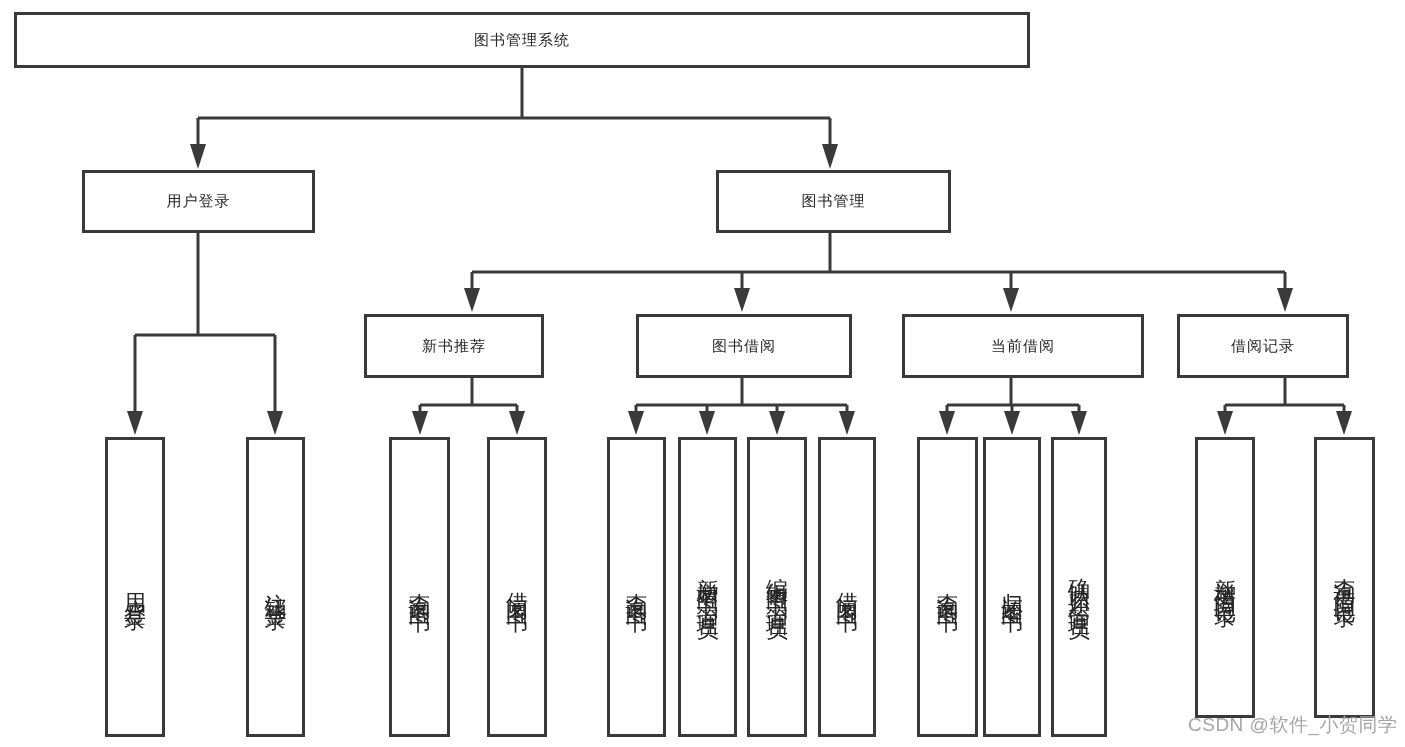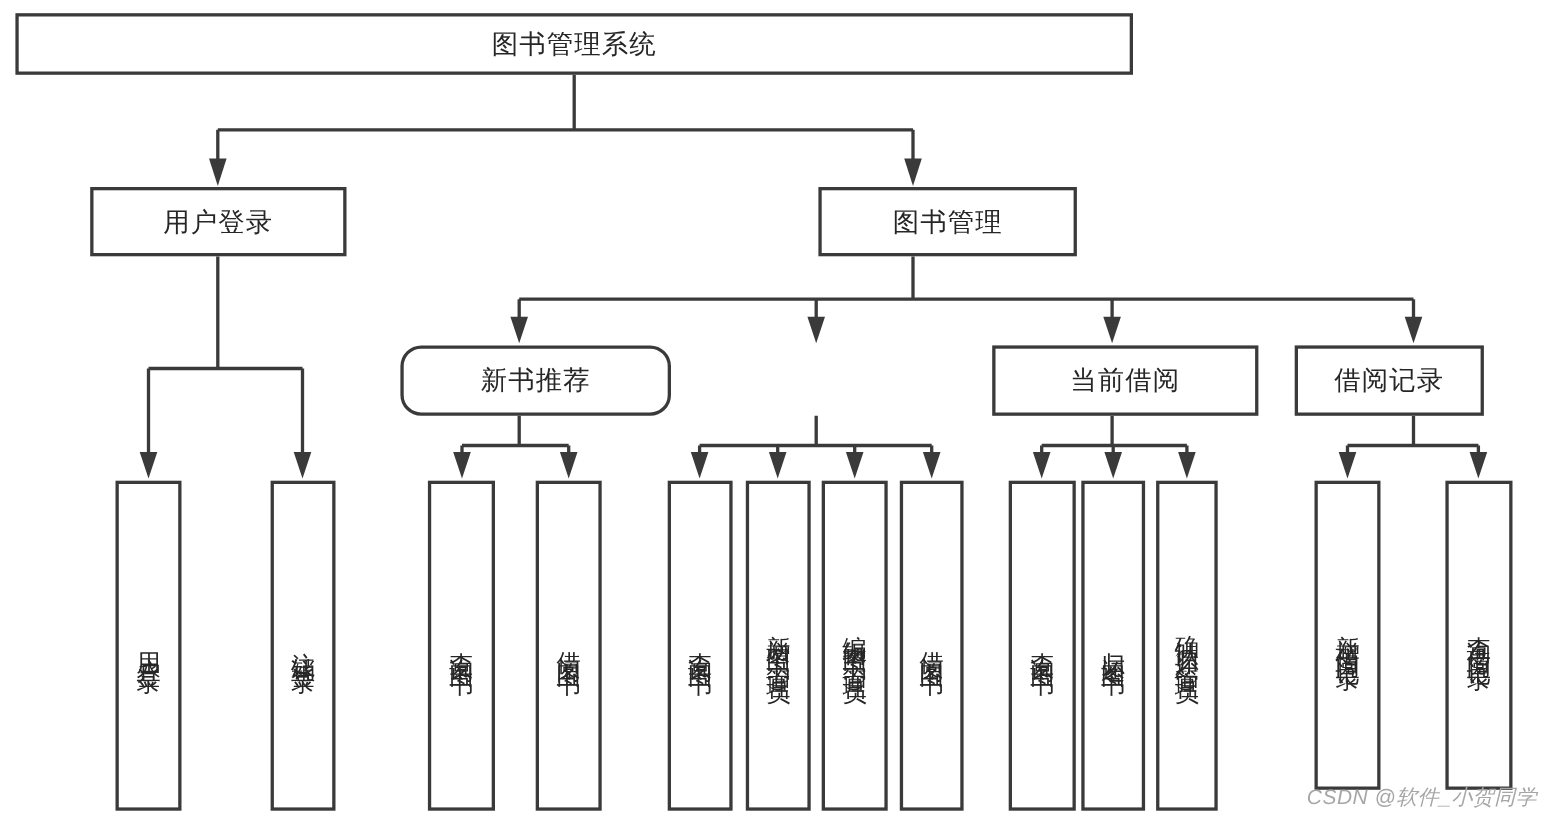--- a/index.html
+++ b/index.html
@@ -13,21 +13,21 @@
   }
   .node{
     position:absolute;
     box-sizing:border-box;
     border:3px solid #3a3a3a;
     background:#fff;
     display:flex;
     align-items:center;
     justify-content:center;
     text-align:center;
-    font-size:24px;
+    font-size:15px;
     letter-spacing:1px;
     color:#262626;
   }
   .node.leaf{
     writing-mode:vertical-rl;
     text-orientation:mixed;
     font-size:22px;
     letter-spacing:6px;
     line-height:1;
     padding:6px 0;
@@ -36,28 +36,27 @@
   #connectors path{stroke:#3a3a3a;stroke-width:3;fill:none;}
   #connectors polygon{fill:#3a3a3a;stroke:none;}
   #watermark{
     position:absolute;
     left:1188px;top:712px;
     width:210px;
     font-size:19px;
     color:#a6a6a6;
     white-space:nowrap;
     letter-spacing:0.5px;
-    font-style:italic;
   }
 
   
   #n-root{left:14px;top:12px;width:1016px;height:56px;}
   #n-user-login{left:82px;top:170px;width:233px;height:63px;}
-  #n-book-mgmt{left:744px;top:170px;width:235px;height:63px;}
-  #n-new-book{left:364px;top:314px;width:246px;height:64px;border-radius:19px;}
+  #n-book-mgmt{left:716px;top:170px;width:235px;height:63px;}
+  #n-new-book{left:364px;top:314px;width:180px;height:64px;}
   #n-borrow{left:636px;top:314px;width:216px;height:64px;}
   #n-current{left:902px;top:314px;width:242px;height:64px;}
   #n-record{left:1177px;top:314px;width:172px;height:64px;}
 
   #n-ul-login{left:105px;top:437px;width:60px;height:300px;}
   #n-ul-logout{left:246px;top:437px;width:59px;height:300px;}
   #n-nb-query{left:389px;top:437px;width:61px;height:300px;}
   #n-nb-borrow{left:487px;top:437px;width:60px;height:300px;}
   #n-bw-query{left:607px;top:437px;width:59px;height:300px;}
   #n-bw-add{left:678px;top:437px;width:59px;height:300px;}
@@ -109,20 +108,21 @@
     <polygon points="1217,411 1233,411 1225,435"></polygon>
     <polygon points="1336,411 1352,411 1344,435"></polygon>
   </svg>
 
   <div class="node" id="n-root">图书管理系统</div>
 
   <div class="node" id="n-user-login">用户登录</div>
   <div class="node" id="n-book-mgmt">图书管理</div>
 
   <div class="node" id="n-new-book">新书推荐</div>
+  <div class="node" id="n-borrow">图书借阅</div>
   <div class="node" id="n-current">当前借阅</div>
   <div class="node" id="n-record">借阅记录</div>
 
   <div class="node leaf" id="n-ul-login">用户登录</div>
   <div class="node leaf" id="n-ul-logout">注销登录</div>
 
   <div class="node leaf" id="n-nb-query">查询图书</div>
   <div class="node leaf" id="n-nb-borrow">借阅图书</div>
 
   <div class="node leaf" id="n-bw-query">查询图书</div>

